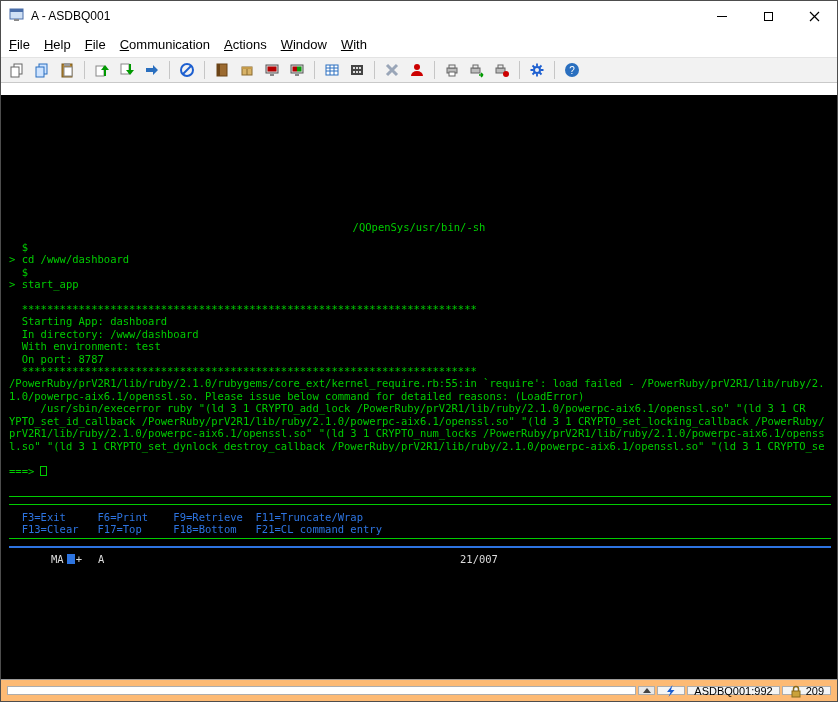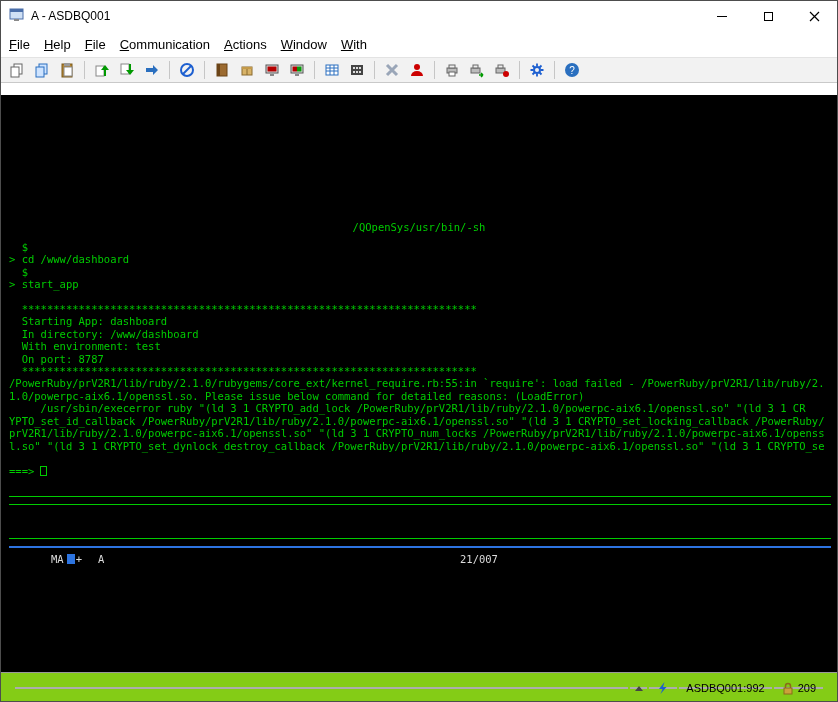--- a/index.html
+++ b/index.html
@@ -34,21 +34,21 @@
   .hline { position:absolute; left:8px; right:6px; height:1px; }
   .hline.green { background:#00cc00; }
   .hline.blue { background:#2d74e0; height:2px; }
   .t-fkeys { position:absolute; top:416px; left:8px; color:#2d74e0; white-space:pre; font:inherit; }
   .t-oia { position:absolute; top:458px; left:8px; right:8px; color:#dcdcdc;padding-left:42px; }
   .oia-block { display:inline-block; width:8px; height:10px; background:#2d74e0; vertical-align:-1px; margin:0 1px 0 3px; }
   .oia-a { margin-left:16px; }
   .oia-pos { position:absolute; left:451px; top:0; }
 
   
-  .statusbar { height:22px; background:#84cc16; border-top:1px solid #9a9a9a; display:flex; align-items:stretch; padding:14px; gap:2px; font-size:11px; color:#000; }
+  .statusbar { height:22px; background:#fdba74; border-top:1px solid #9a9a9a; display:flex; align-items:stretch; padding:6px; gap:2px; font-size:11px; color:#000; }
   .msg-area { flex:1; background:#fff; border:1px solid #adadad; }
   .scroll-btn { width:17px; background:#e8e8e8; border:1px solid #adadad; display:flex; align-items:center; justify-content:center; cursor:pointer; }
   .tri-up { width:0; height:0; border-left:4px solid transparent; border-right:4px solid transparent; border-bottom:5px solid #444; display:block; }
   .cell { border:1px solid #adadad; background:#f5f5f5; display:flex; align-items:center; padding:0 6px; gap:4px; }
 </style>
 </head>
 <body>
 
 <div class="window">
 
@@ -249,20 +249,22 @@
 1.0/powerpc-aix6.1/openssl.so. Please issue below command for detailed reasons: (LoadError)
      /usr/sbin/execerror ruby "(ld 3 1 CRYPTO_add_lock /PowerRuby/prV2R1/lib/ruby/2.1.0/powerpc-aix6.1/openssl.so" "(ld 3 1 CR
 YPTO_set_id_callback /PowerRuby/prV2R1/lib/ruby/2.1.0/powerpc-aix6.1/openssl.so" "(ld 3 1 CRYPTO_set_locking_callback /PowerRuby/
 prV2R1/lib/ruby/2.1.0/powerpc-aix6.1/openssl.so" "(ld 3 1 CRYPTO_num_locks /PowerRuby/prV2R1/lib/ruby/2.1.0/powerpc-aix6.1/openss
 l.so" "(ld 3 1 CRYPTO_set_dynlock_destroy_callback /PowerRuby/prV2R1/lib/ruby/2.1.0/powerpc-aix6.1/openssl.so" "(ld 3 1 CRYPTO_se</pre>
     <div class="t-prompt">
       <span>===&gt;</span><span class="cursor"></span>
     </div>
     <div class="hline green" style="top:401px"></div>
     <div class="hline green" style="top:409px"></div>
+    <pre class="t-fkeys">  F3=Exit     F6=Print    F9=Retrieve  F11=Truncate/Wrap
+  F13=Clear   F17=Top     F18=Bottom   F21=CL command entry</pre>
     <div class="hline green" style="top:443px"></div>
     <div class="hline blue" style="top:451px"></div>
     <div class="t-oia">
       <span>MA</span><span class="oia-block"></span><span>+</span><span class="oia-a">A</span>
       <span class="oia-pos">21/007</span>
     </div>
   </div>
 
   <div class="statusbar">
     <div class="msg-area"></div>

